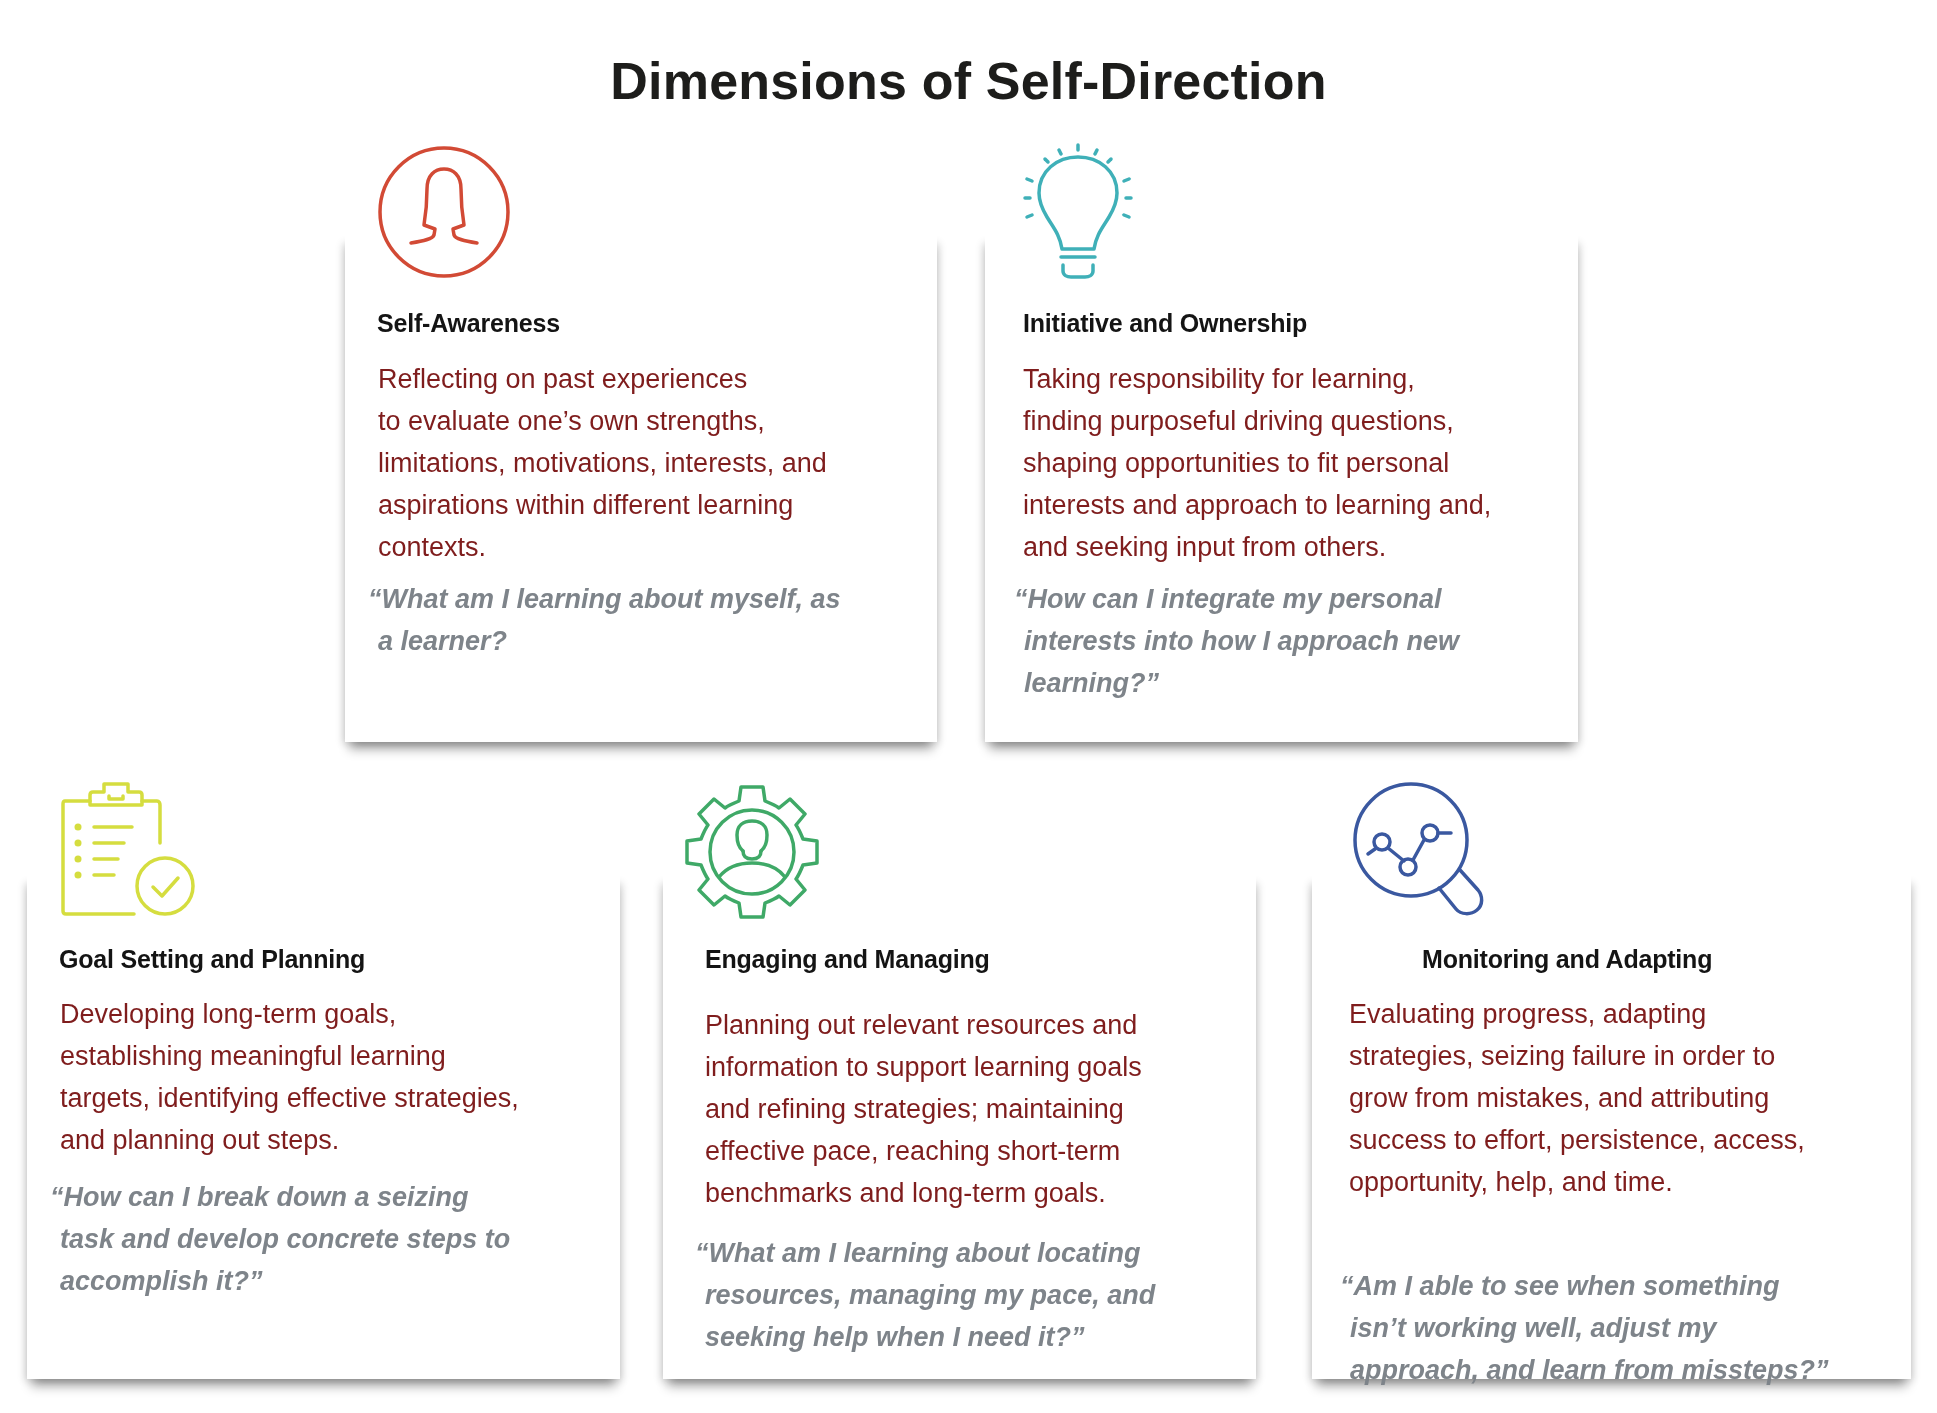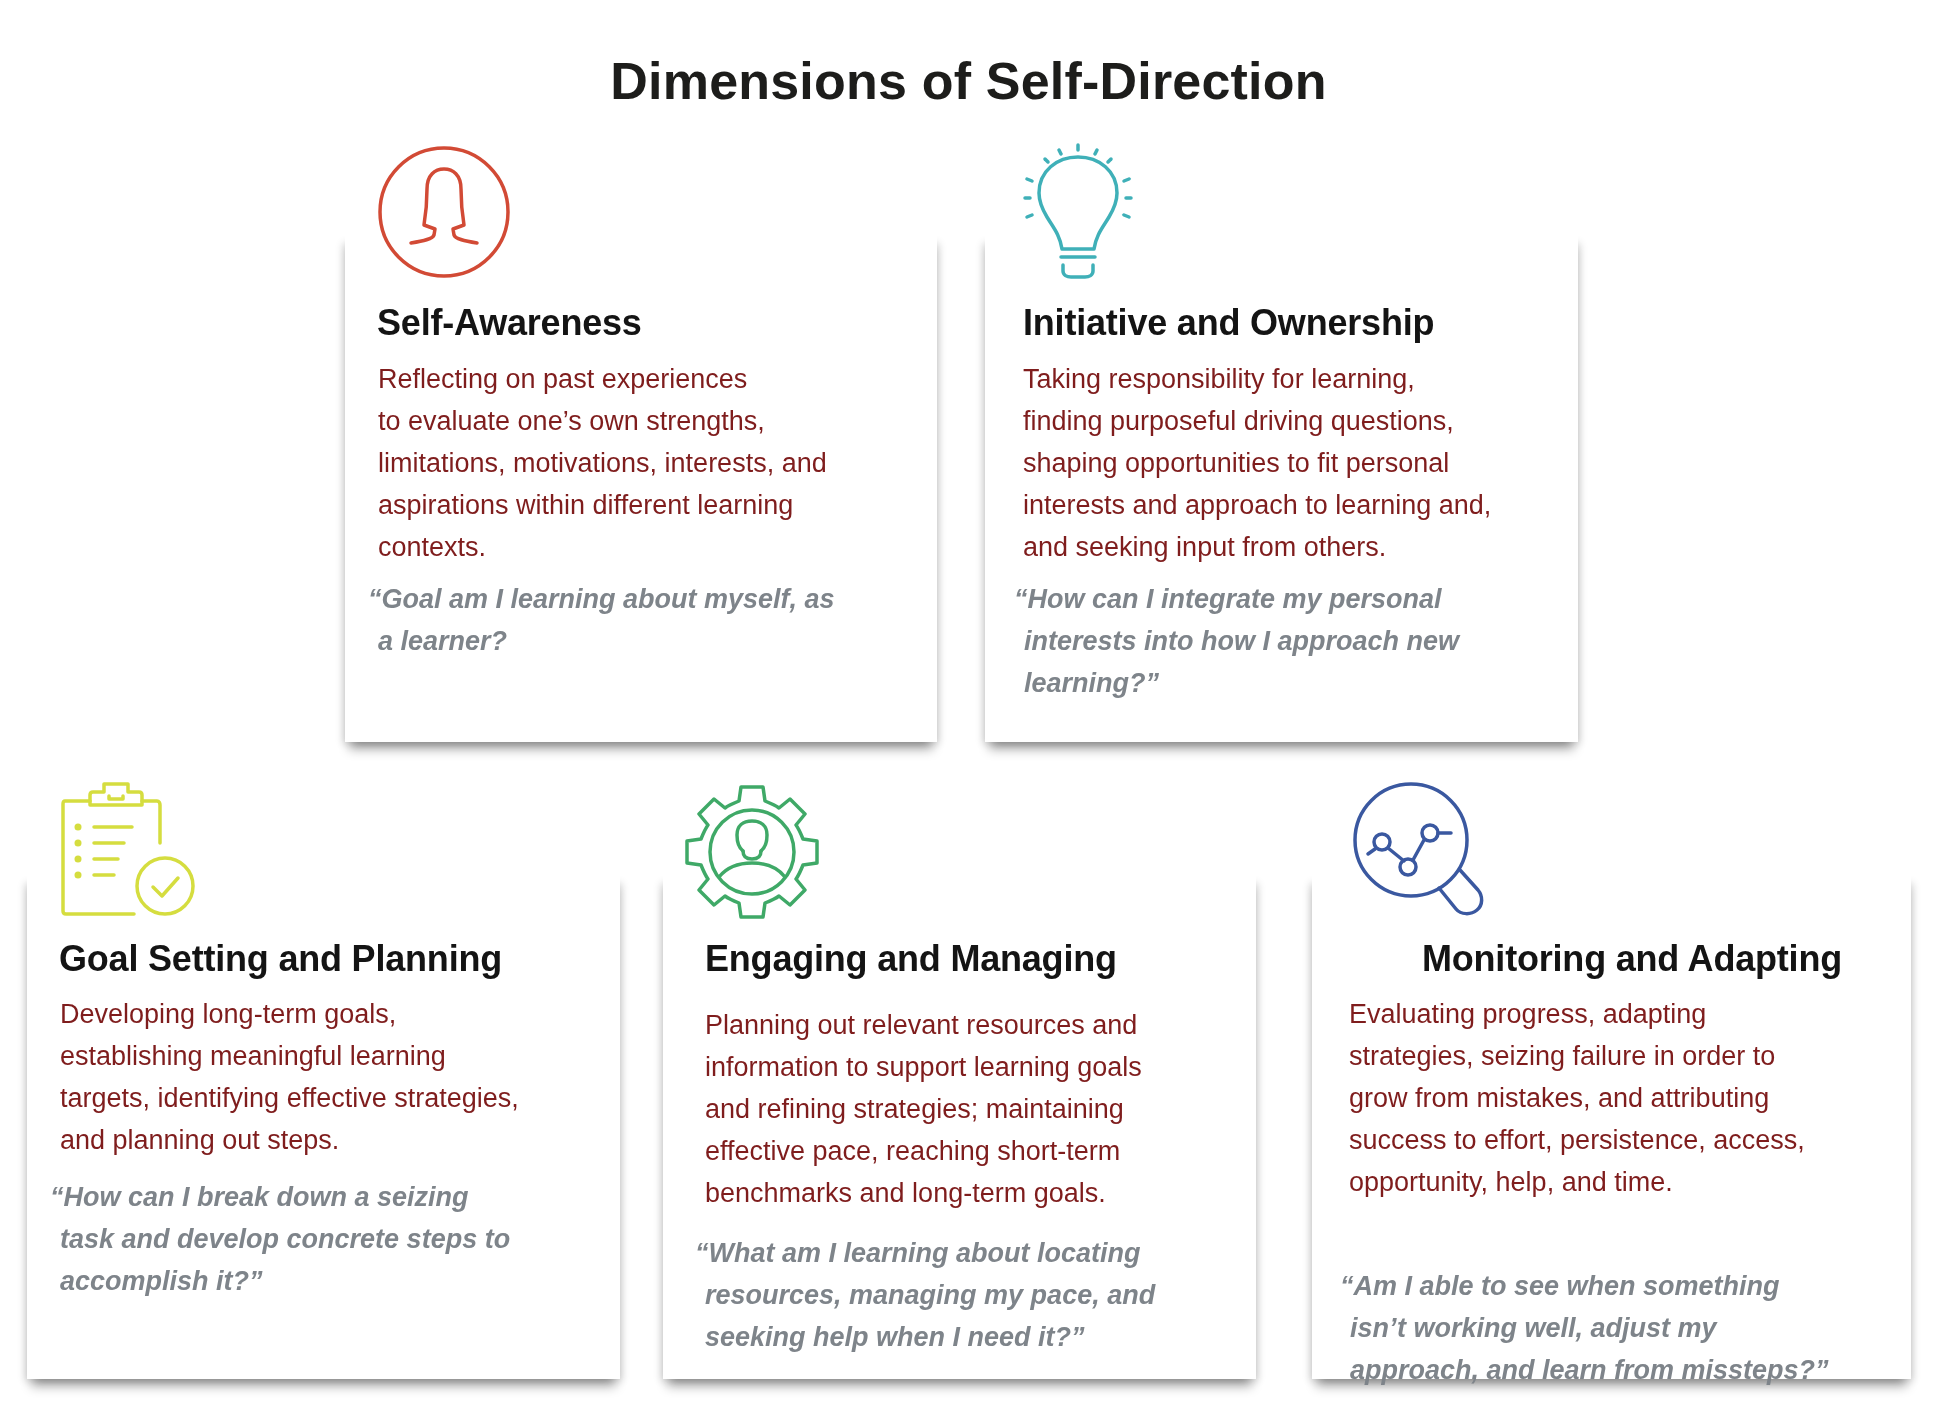--- a/index.html
+++ b/index.html
@@ -39,21 +39,21 @@
       position: absolute;
     }
     .icon svg {
       display: block;
       width: 100%;
       height: 100%;
       overflow: visible;
     }
     .card-heading {
       position: absolute;
-      font-size: 36px;
+      font-size: 25px;
       font-weight: 700;
       line-height: 44px;
       white-space: nowrap;
       color: #141414;
       letter-spacing: -0.2px;
     }
     .card-body {
       position: absolute;
       font-size: 27px;
       line-height: 42px;
@@ -82,21 +82,21 @@
     <circle cx="67" cy="67" r="64" fill="none" stroke="#d24a35" stroke-width="3.5"></circle>
     <path d="M34 98 C46 96 56 94 57 90 L58 84 L47 80 C49 68 50 56 50 44 C50 30 58 24 67 24 C76 24 84 30 84 44 C84 56 85 68 87 80 L76 84 L77 90 C78 94 88 96 100 98" fill="none" stroke="#d24a35" stroke-width="3.5" stroke-linejoin="round" stroke-linecap="round"></path>
   </svg>
 </div>
 <div class="card-heading" style="left:377px; top:301px;">Self-Awareness</div>
 <div class="card-body" style="left:378px; top:358px; width:540px;">Reflecting on past experiences
 to evaluate one’s own strengths,
 limitations, motivations, interests, and
 aspirations within different learning
 contexts.</div>
-<div class="card-quote" style="left:378px; top:578px; width:540px;">“Goal am I learning about myself, as
+<div class="card-quote" style="left:378px; top:578px; width:540px;">“What am I learning about myself, as
 a learner?</div>
 
 <div class="card" style="left:985px; top:233px; width:593px; height:509px;"></div>
 <div class="icon" style="left:1023px; top:145px; width:110px; height:134px;">
   <svg viewBox="0 0 110 134">
     <g stroke="#3fb0b8" stroke-width="3.5" fill="none" stroke-linecap="round" stroke-linejoin="round">
       <path d="M39 104 L71 104 C73 90 80 82 86 72 C92 62 94 55 94 48 C94 26 76 12 55 12 C34 12 16 26 16 48 C16 55 18 62 24 72 C30 82 37 90 39 104 Z"></path>
       <line x1="38" y1="112" x2="72" y2="112"></line>
       <path d="M40 120 L40 126 C40 130 44 132 48 132 L62 132 C66 132 70 130 70 126 L70 120"></path>
       <line x1="55" y1="0" x2="55" y2="5"></line>

